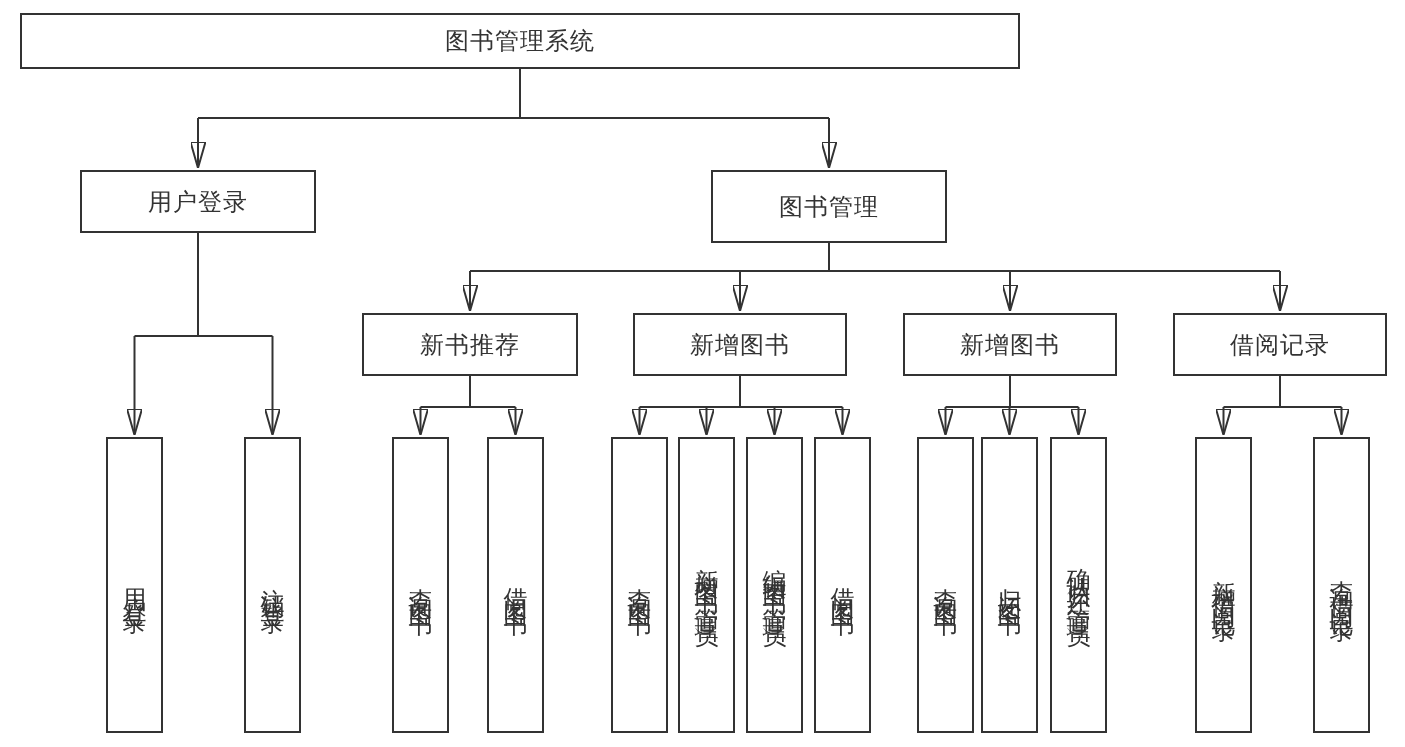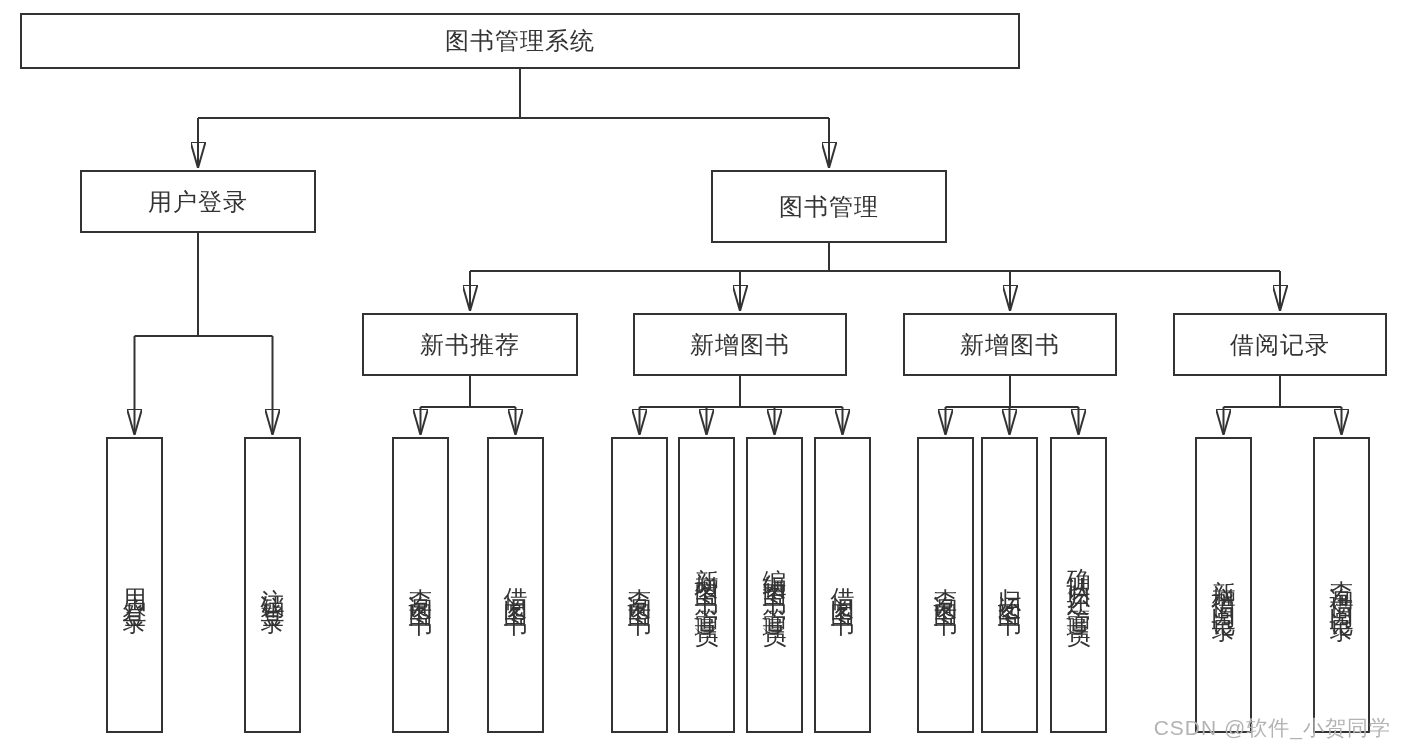--- a/index.html
+++ b/index.html
@@ -147,15 +147,14 @@
   <div class="leaf" style="left:746px;">编辑图书（管理员）</div>
   <div class="leaf" style="left:814px;">借阅图书</div>
 
   <div class="leaf" style="left:917px;">查询图书</div>
   <div class="leaf" style="left:981px;">归还图书</div>
   <div class="leaf" style="left:1050px;">确认归还（管理员）</div>
 
   <div class="leaf" style="left:1195px;">新增借阅记录</div>
   <div class="leaf" style="left:1313px;">查询借阅记录</div>
 
-  <div class="watermark">CSDN @软件_小贺同学</div>
 
 </div>
 
 </body></html>

